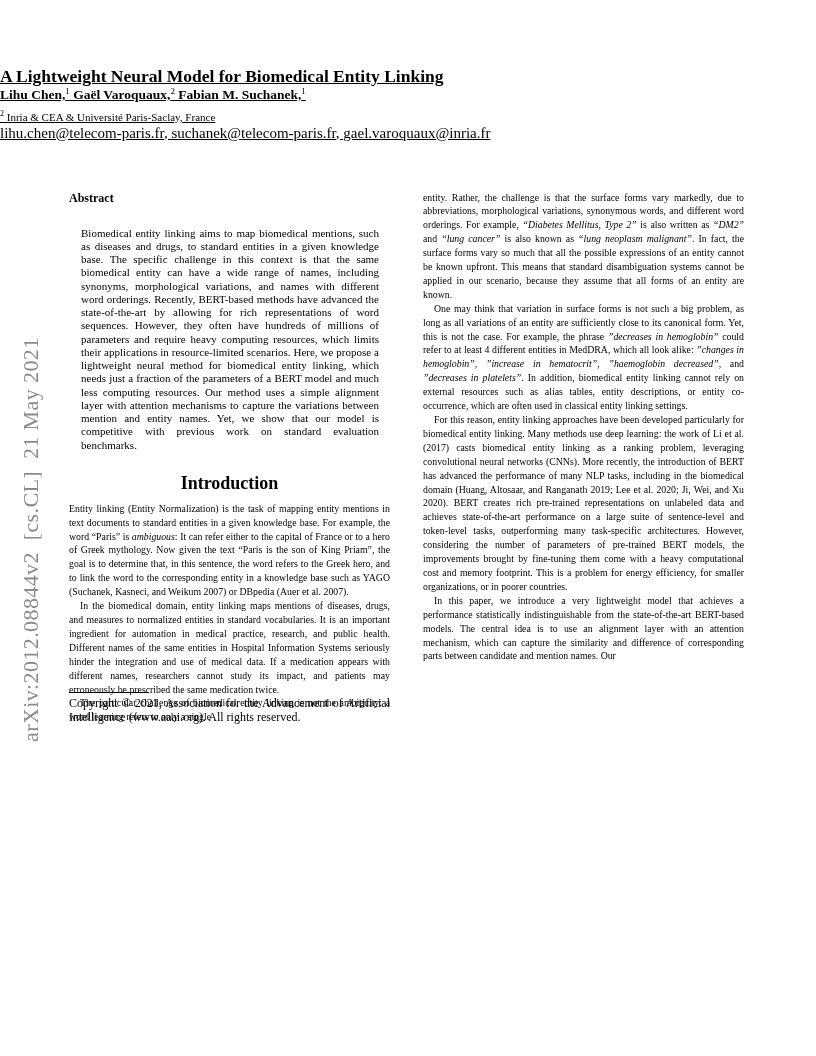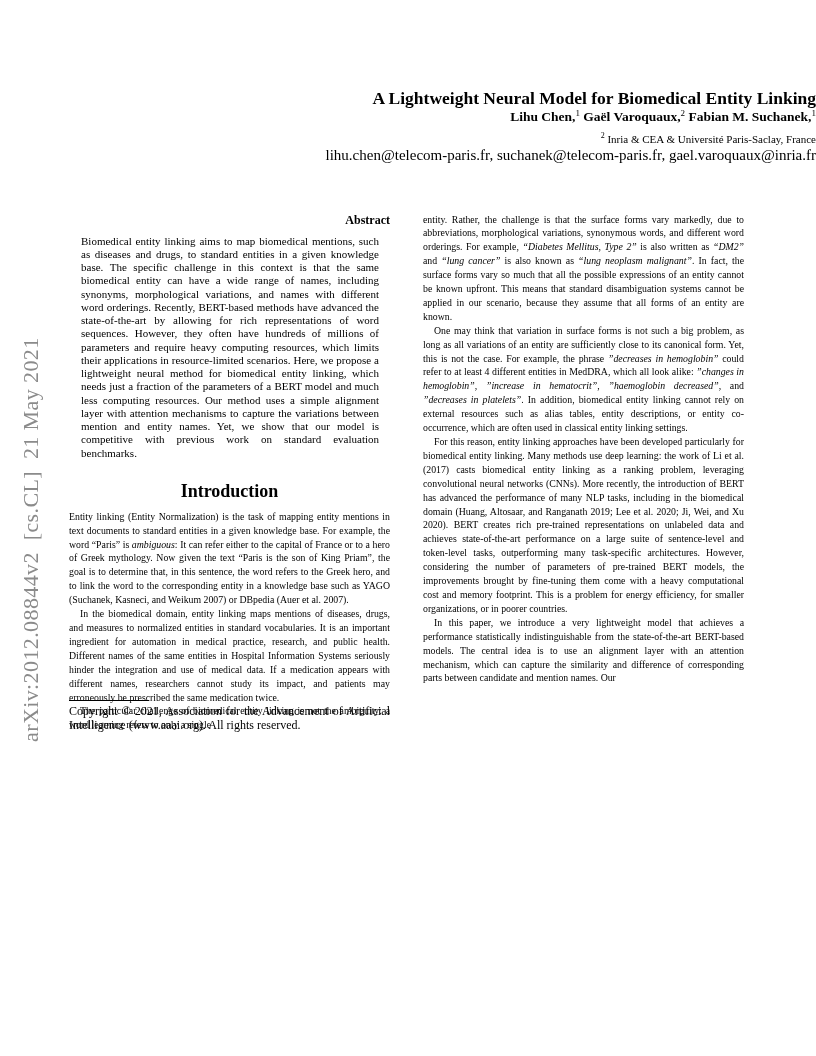--- a/index.html
+++ b/index.html
@@ -27,22 +27,23 @@
     top: 742px;
     transform: rotate(-90deg);
     transform-origin: 0 0;
     font-family: "Liberation Serif", serif;
     font-size: 22px;
     color: #8b8b8b;
     white-space: pre;
     letter-spacing: 0.4px;
   }
   header {
-    padding-top: 88px;
-    text-align: right;
+    padding-top: 66px;
+    text-align: left;
+    text-decoration: underline;
   }
   .paper-title {
     font-size: 17.5px;
     font-weight: bold;
     line-height: 20px;
     margin: 0;
   }
   .authors {
     font-size: 13.5px;
     font-weight: bold;
@@ -73,24 +74,24 @@
     margin-top: 50px;
   }
   .col {
     width: 321px;
     box-sizing: border-box;
   }
   .col-left {
     position: relative;
   }
   .abstract-heading {
-    text-align: right;
+    text-align: left;
     font-size: 12px;
     font-weight: bold;
-    margin: 0 0 7px 0;
+    margin: 0 0 21px 0;
   }
   .abstract-text {
     font-size: 11px;
     line-height: 13.25px;
     text-align: justify;
     margin: 0;
     padding: 0 11px 0 12px;
   }
   .section-heading {
     text-align: center;

